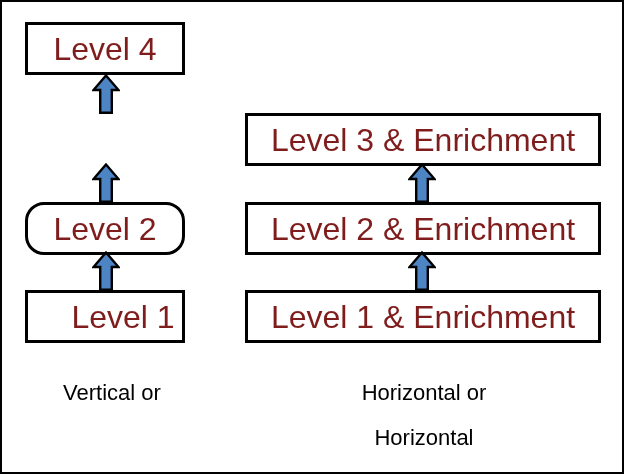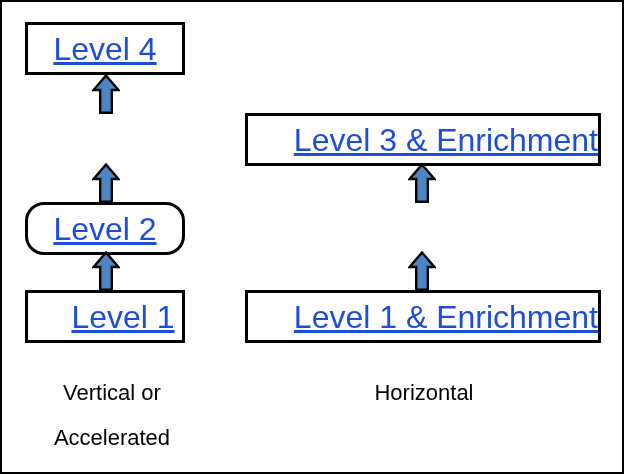--- a/index.html
+++ b/index.html
@@ -18,29 +18,28 @@
     overflow: hidden;
   }
   .level-box {
     position: absolute;
     box-sizing: border-box;
     border: 3px solid #000000;
     background: #ffffff;
     display: flex;
     align-items: center;
     justify-content: center;
-    color: #1d4ed8;
+    color: #7f1d1d;
     font-size: 32px;
     line-height: 1;
     white-space: nowrap;
     height: 53px;
-    text-decoration: underline;
   }
   .left-box  { left: 23px;  width: 160px; }
-  .right-box { left: 243px; width: 356px; justify-content: flex-end; }
+  .right-box { left: 243px; width: 356px; }
 
   .lb0 { top: 20px;  }
   .lb1 { top: 111px; }
   .lb2 { top: 200px; border-radius: 19px; }
   .lb3 { top: 288px; padding-left: 36px; }
 
   .rb0 { top: 111px; }
   .rb1 { top: 200px; }
   .rb2 { top: 288px; }
 
@@ -99,36 +98,39 @@
   </div>
   <div class="arrow la2">
     <svg viewBox="0 0 28 40" xmlns="http://www.w3.org/2000/svg">
       <polygon points="14,1.5 26.5,16 19.8,16 19.8,38.8 8.2,38.8 8.2,16 1.5,16" fill="#4c84c4"></polygon>
     </svg>
   </div>
 
   <div class="level-box right-box rb0">
     <span>Level 3 &amp; Enrichment</span>
   </div>
+  <div class="level-box right-box rb1">
+    <span>Level 2 &amp; Enrichment</span>
+  </div>
   <div class="level-box right-box rb2">
     <span>Level 1 &amp; Enrichment</span>
   </div>
 
   <div class="arrow ra0">
     <svg viewBox="0 0 28 40" xmlns="http://www.w3.org/2000/svg">
       <polygon points="14,1.5 26.5,16 19.8,16 19.8,38.8 8.2,38.8 8.2,16 1.5,16" fill="#4c84c4"></polygon>
     </svg>
   </div>
   <div class="arrow ra1">
     <svg viewBox="0 0 28 40" xmlns="http://www.w3.org/2000/svg">
       <polygon points="14,1.5 26.5,16 19.8,16 19.8,38.8 8.2,38.8 8.2,16 1.5,16" fill="#4c84c4"></polygon>
     </svg>
   </div>
 
   <div class="caption left-caption">
     <div>Vertical or</div>
-    <div>Accelerated</div>
   </div>
   <div class="caption right-caption">
+    <div>Horizontal or</div>
     <div>Horizontal</div>
   </div>
 
 </div>
 
 </body></html>

